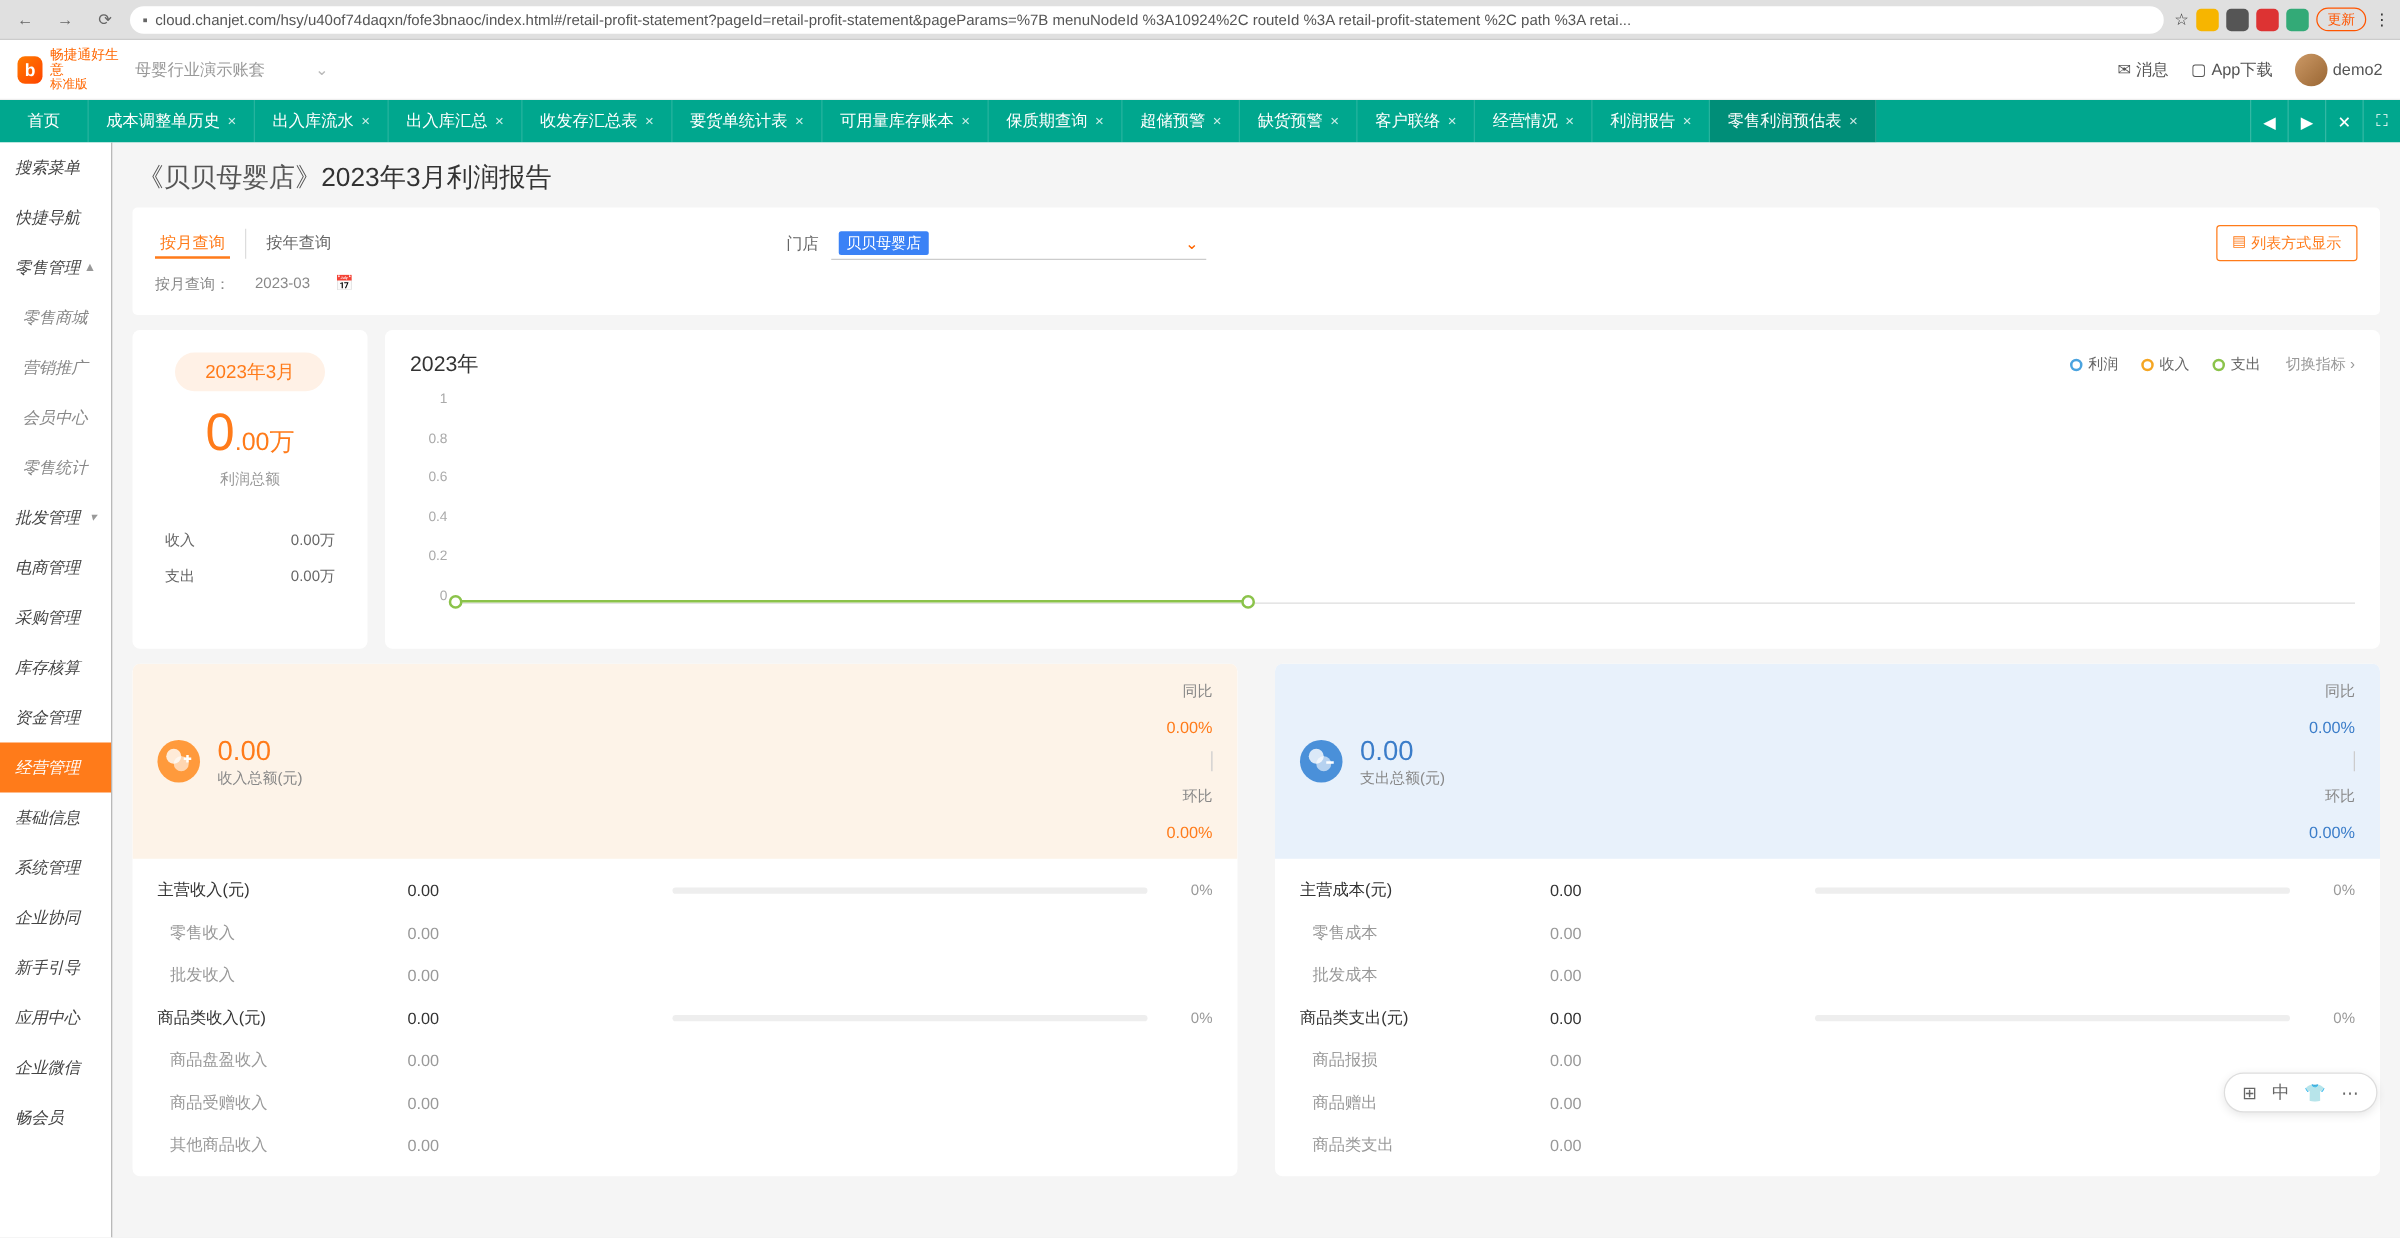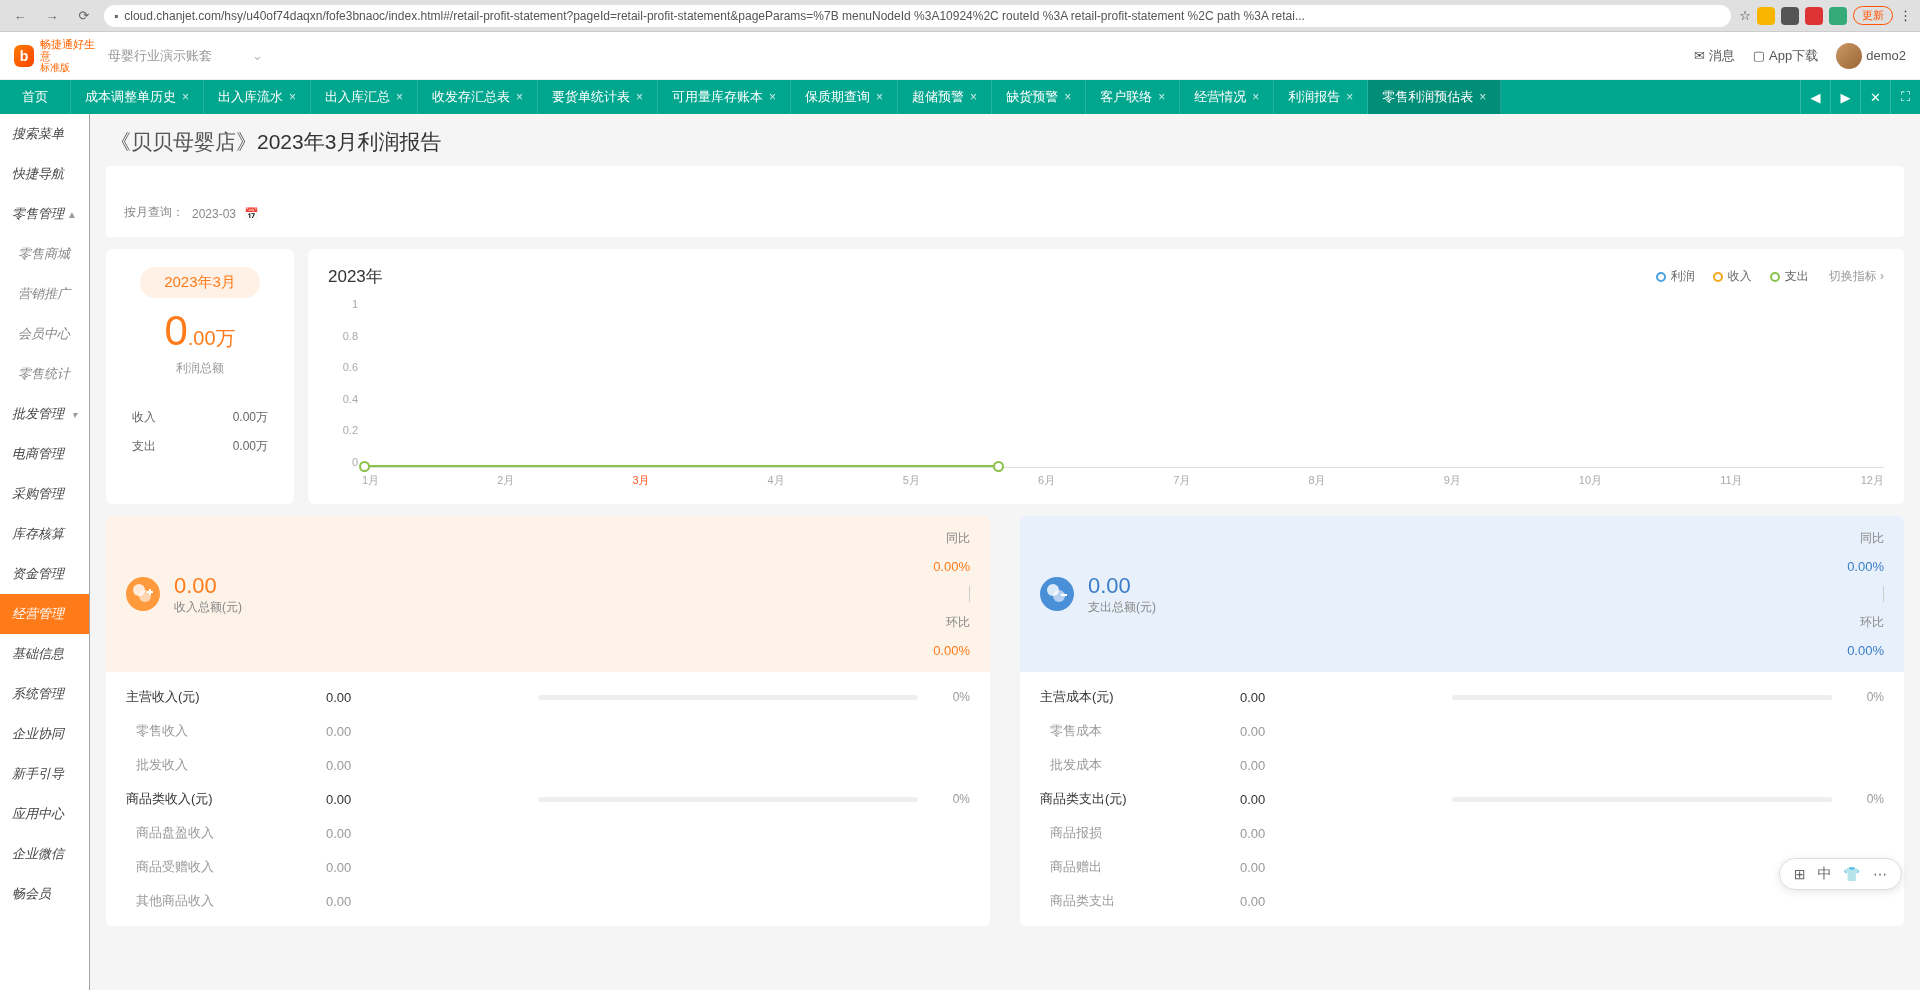--- a/index.html
+++ b/index.html
@@ -52,21 +52,21 @@
 .filter-card { background: #fff; margin: 0 16px 12px; border-radius: 4px; padding: 14px 18px 16px; }
 .filter-row-top { display: flex; align-items: center; gap: 20px; }
 .tab-filters { display: flex; font-size: 13px; }
 .tab-filter { padding: 2px 4px; cursor: pointer; color: #666; }
 .tab-filter.active { color: #ff7b1a; border-bottom: 2px solid #ff7b1a; }
 .tab-sep { width: 1px; background: #ddd; margin: 0 12px; }
 .store-select { margin-left: 340px; display: flex; align-items: center; gap: 10px; font-size: 13px; color: #666; }
 .store-input { border: none; border-bottom: 1px solid #ccc; padding: 3px 6px; width: 300px; display: flex; align-items: center; justify-content: space-between; }
 .store-tag { background: #3b82f6; color: #fff; padding: 1px 6px; border-radius: 2px; font-size: 12px; }
 .list-btn { margin-left: auto; border: 1px solid #ff7b1a; color: #ff7b1a; padding: 5px 12px; border-radius: 3px; font-size: 12px; background: #fff; cursor: pointer; display: flex; gap: 4px; }
-.filter-row-2 { margin-top: 24px; color: #888; font-size: 12px; display: flex; align-items: flex-end; gap: 8px; }
+.filter-row-2 { margin-top: 10px; color: #888; font-size: 12px; display: flex; align-items: flex-start; gap: 20px; }
 .filter-row-2 .cal { color: #ff7b1a; }
 
 
 .stats-row { display: flex; gap: 14px; padding: 0 16px 12px; }
 .profit-card { width: 188px; background: #fff; border-radius: 6px; padding: 18px 12px; text-align: center; }
 .month-pill { display: inline-block; background: #fff1e6; color: #ff7b1a; padding: 6px 24px; border-radius: 18px; font-size: 15px; margin-bottom: 12px; }
 .big-zero { font-size: 42px; color: #ff7b1a; font-weight: 500; line-height: 1; }
 .big-zero .sm { font-size: 20px; }
 .profit-label { color: #999; font-size: 12px; margin-top: 8px; margin-bottom: 26px; }
 .mini-row { display: flex; justify-content: space-between; padding: 6px 14px; font-size: 12px; color: #666; }
@@ -297,20 +297,38 @@
         <span>畅会员</span>
       </div>
     </div>
 
   <div class="content">
     <div class="page-title-bar">
       <span class="gray">《贝贝母婴店》</span><span>2023年3月利润报告</span>
     </div>
 
     <div class="filter-card">
+      <div class="filter-row-top">
+        <div class="tab-filters">
+          <div class="tab-filter active">按月查询</div>
+          <div class="tab-sep"></div>
+          <div class="tab-filter">按年查询</div>
+        </div>
+        <div class="store-select">
+          <span>门店</span>
+          <div class="store-input">
+            <span class="store-tag">贝贝母婴店</span>
+            <span style="color:#f60">⌄</span>
+          </div>
+        </div>
+        <button class="list-btn">
+          <span>▤</span>
+          <span>列表方式显示</span>
+        </button>
+      </div>
       <div class="filter-row-2">
         <span>按月查询：</span>
         <span>2023-03</span>
         <span class="cal">📅</span>
       </div>
     </div>
 
     <div class="stats-row">
       <div class="profit-card">
         <div class="month-pill">2023年3月</div>
@@ -353,34 +371,20 @@
               <span>1</span>
               <span>0.8</span>
               <span>0.6</span>
               <span>0.4</span>
               <span>0.2</span>
               <span>0</span>
             </div>
           <div class="plot">
             <div class="green-line"></div>
           </div>
-          <div class="x-axis" id="xaxis">
-              <span>1月</span>
-              <span>2月</span>
-              <span class="cur">3月</span>
-              <span>4月</span>
-              <span>5月</span>
-              <span>6月</span>
-              <span>7月</span>
-              <span>8月</span>
-              <span>9月</span>
-              <span>10月</span>
-              <span>11月</span>
-              <span>12月</span>
-            </div>
         </div>
       </div>
     </div>
 
     <div class="panels">
       <div class="panel">
         <div class="panel-head inc">
           <div class="head-icon inc">
             <svg width="24" height="24" viewBox="0 0 24 24" fill="#fff">
                 <circle cx="8" cy="8" r="6" opacity=".8"></circle>

